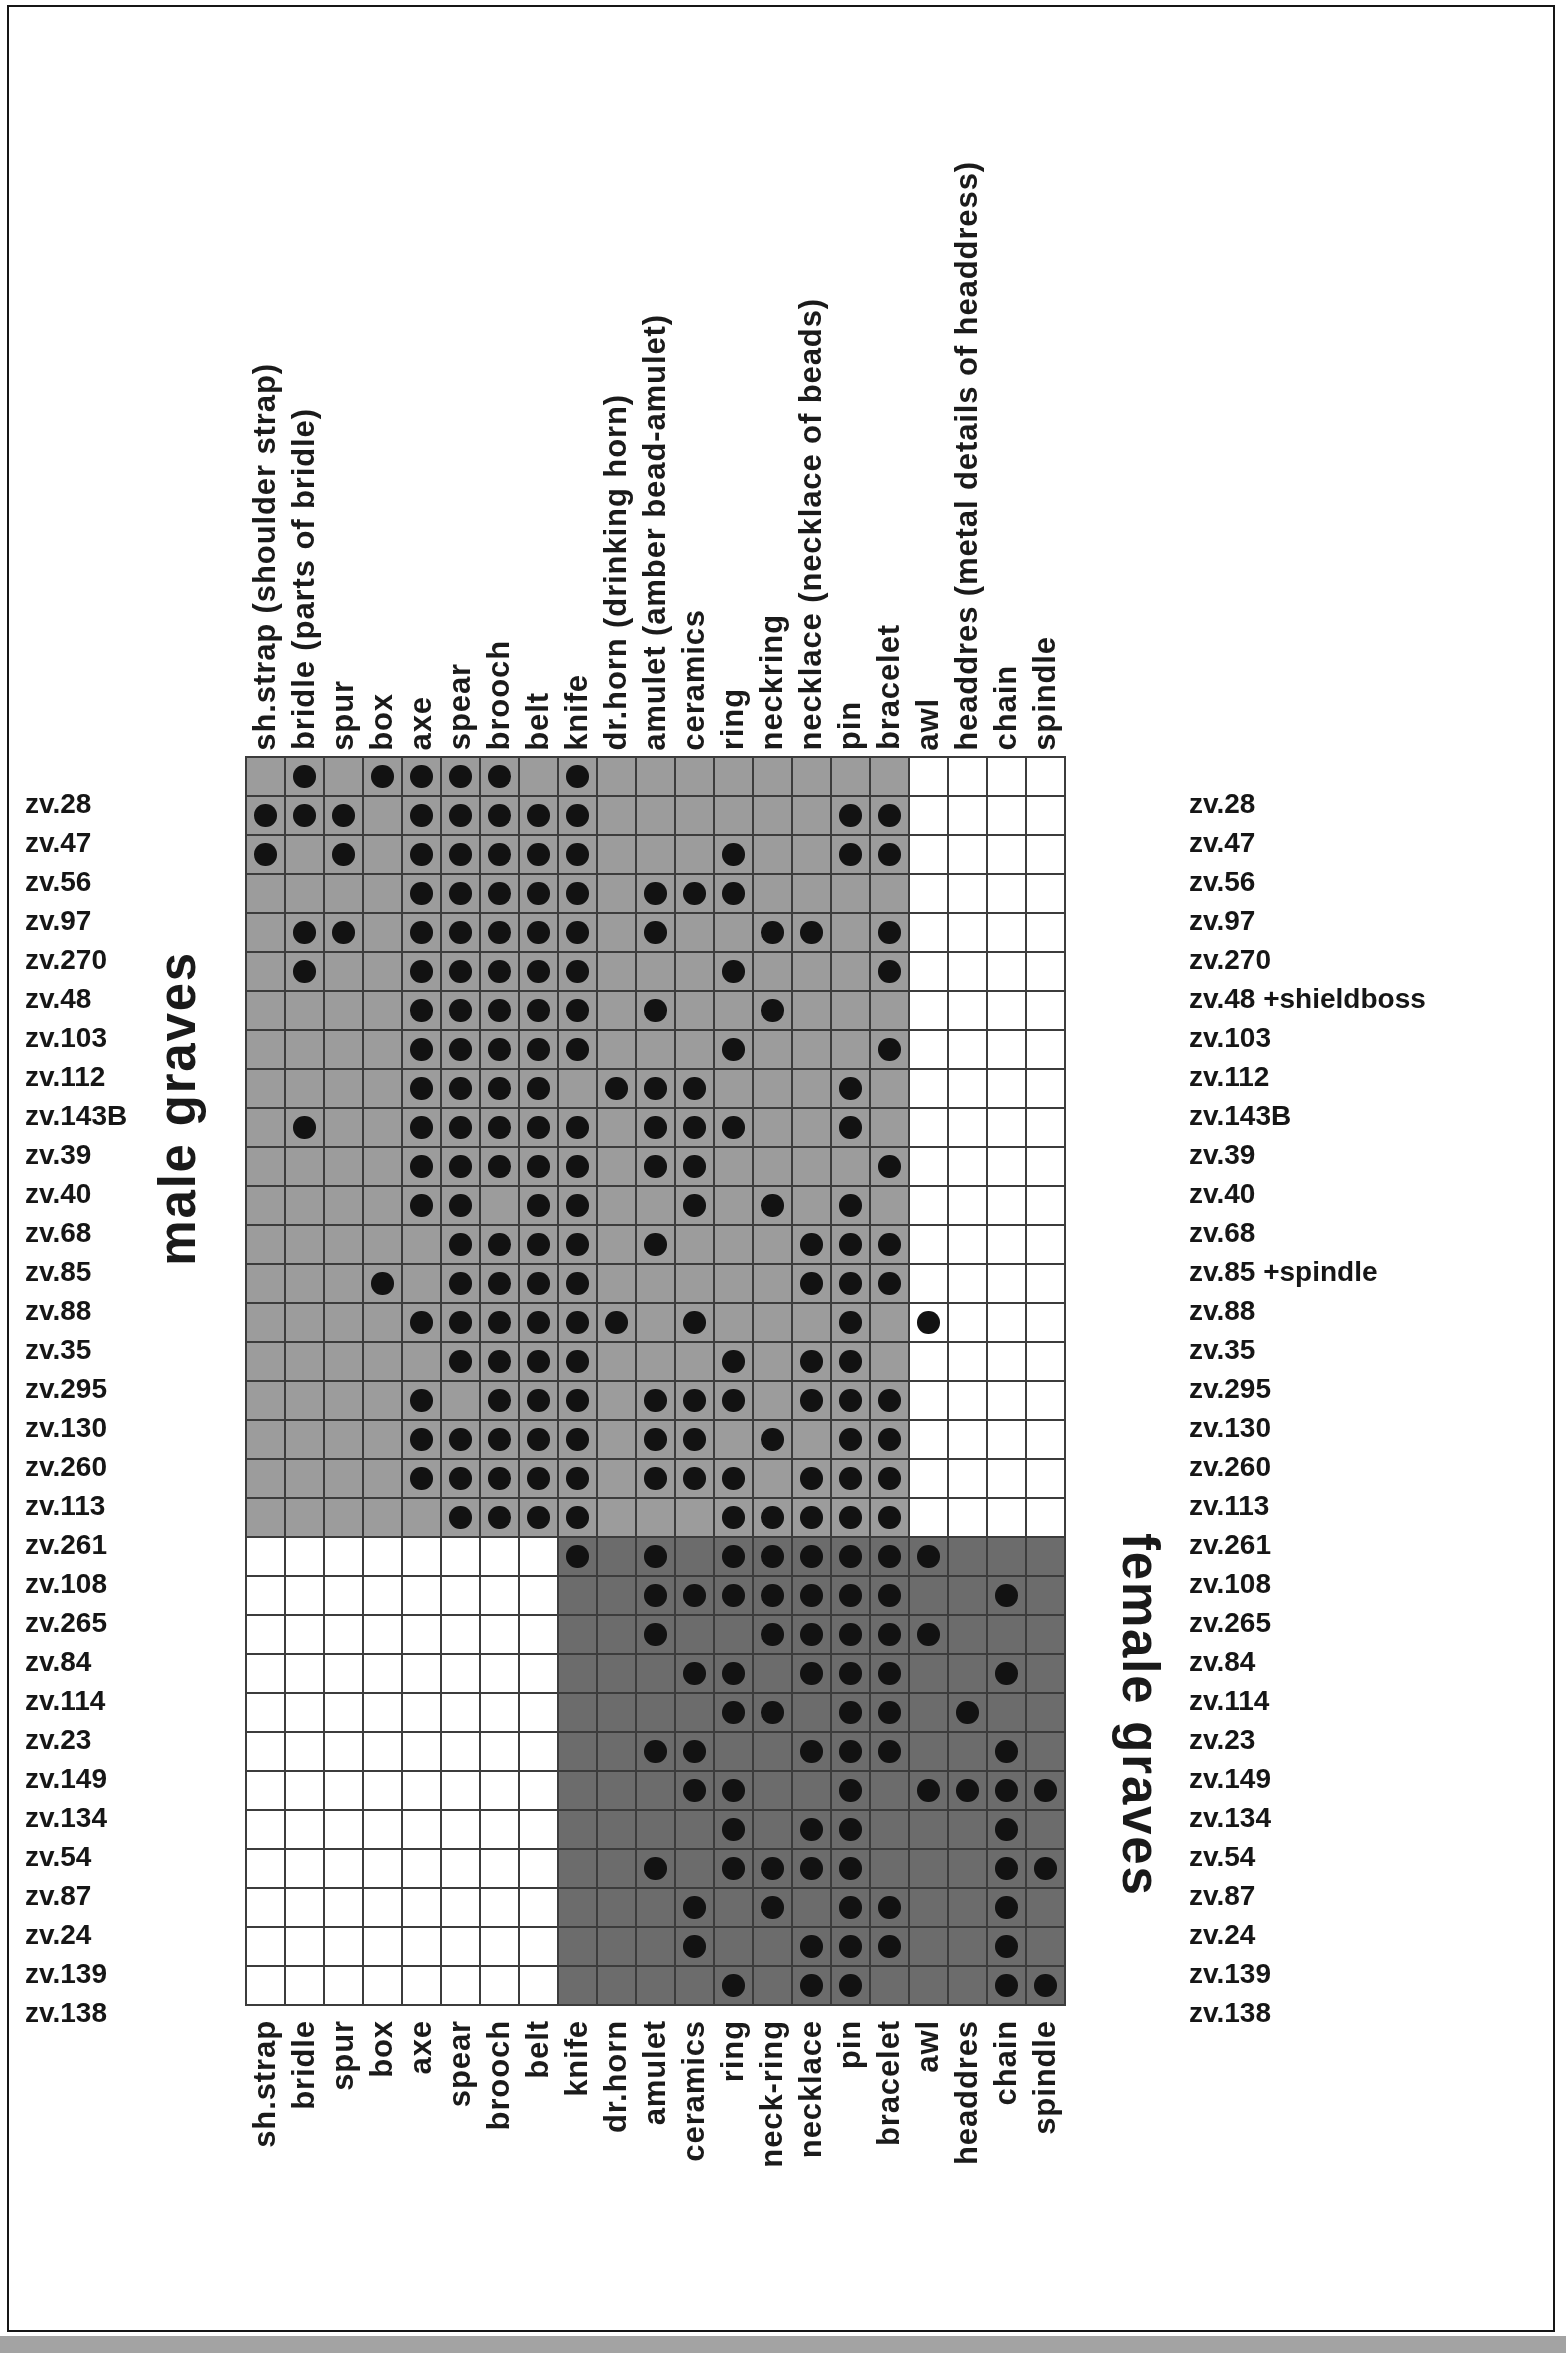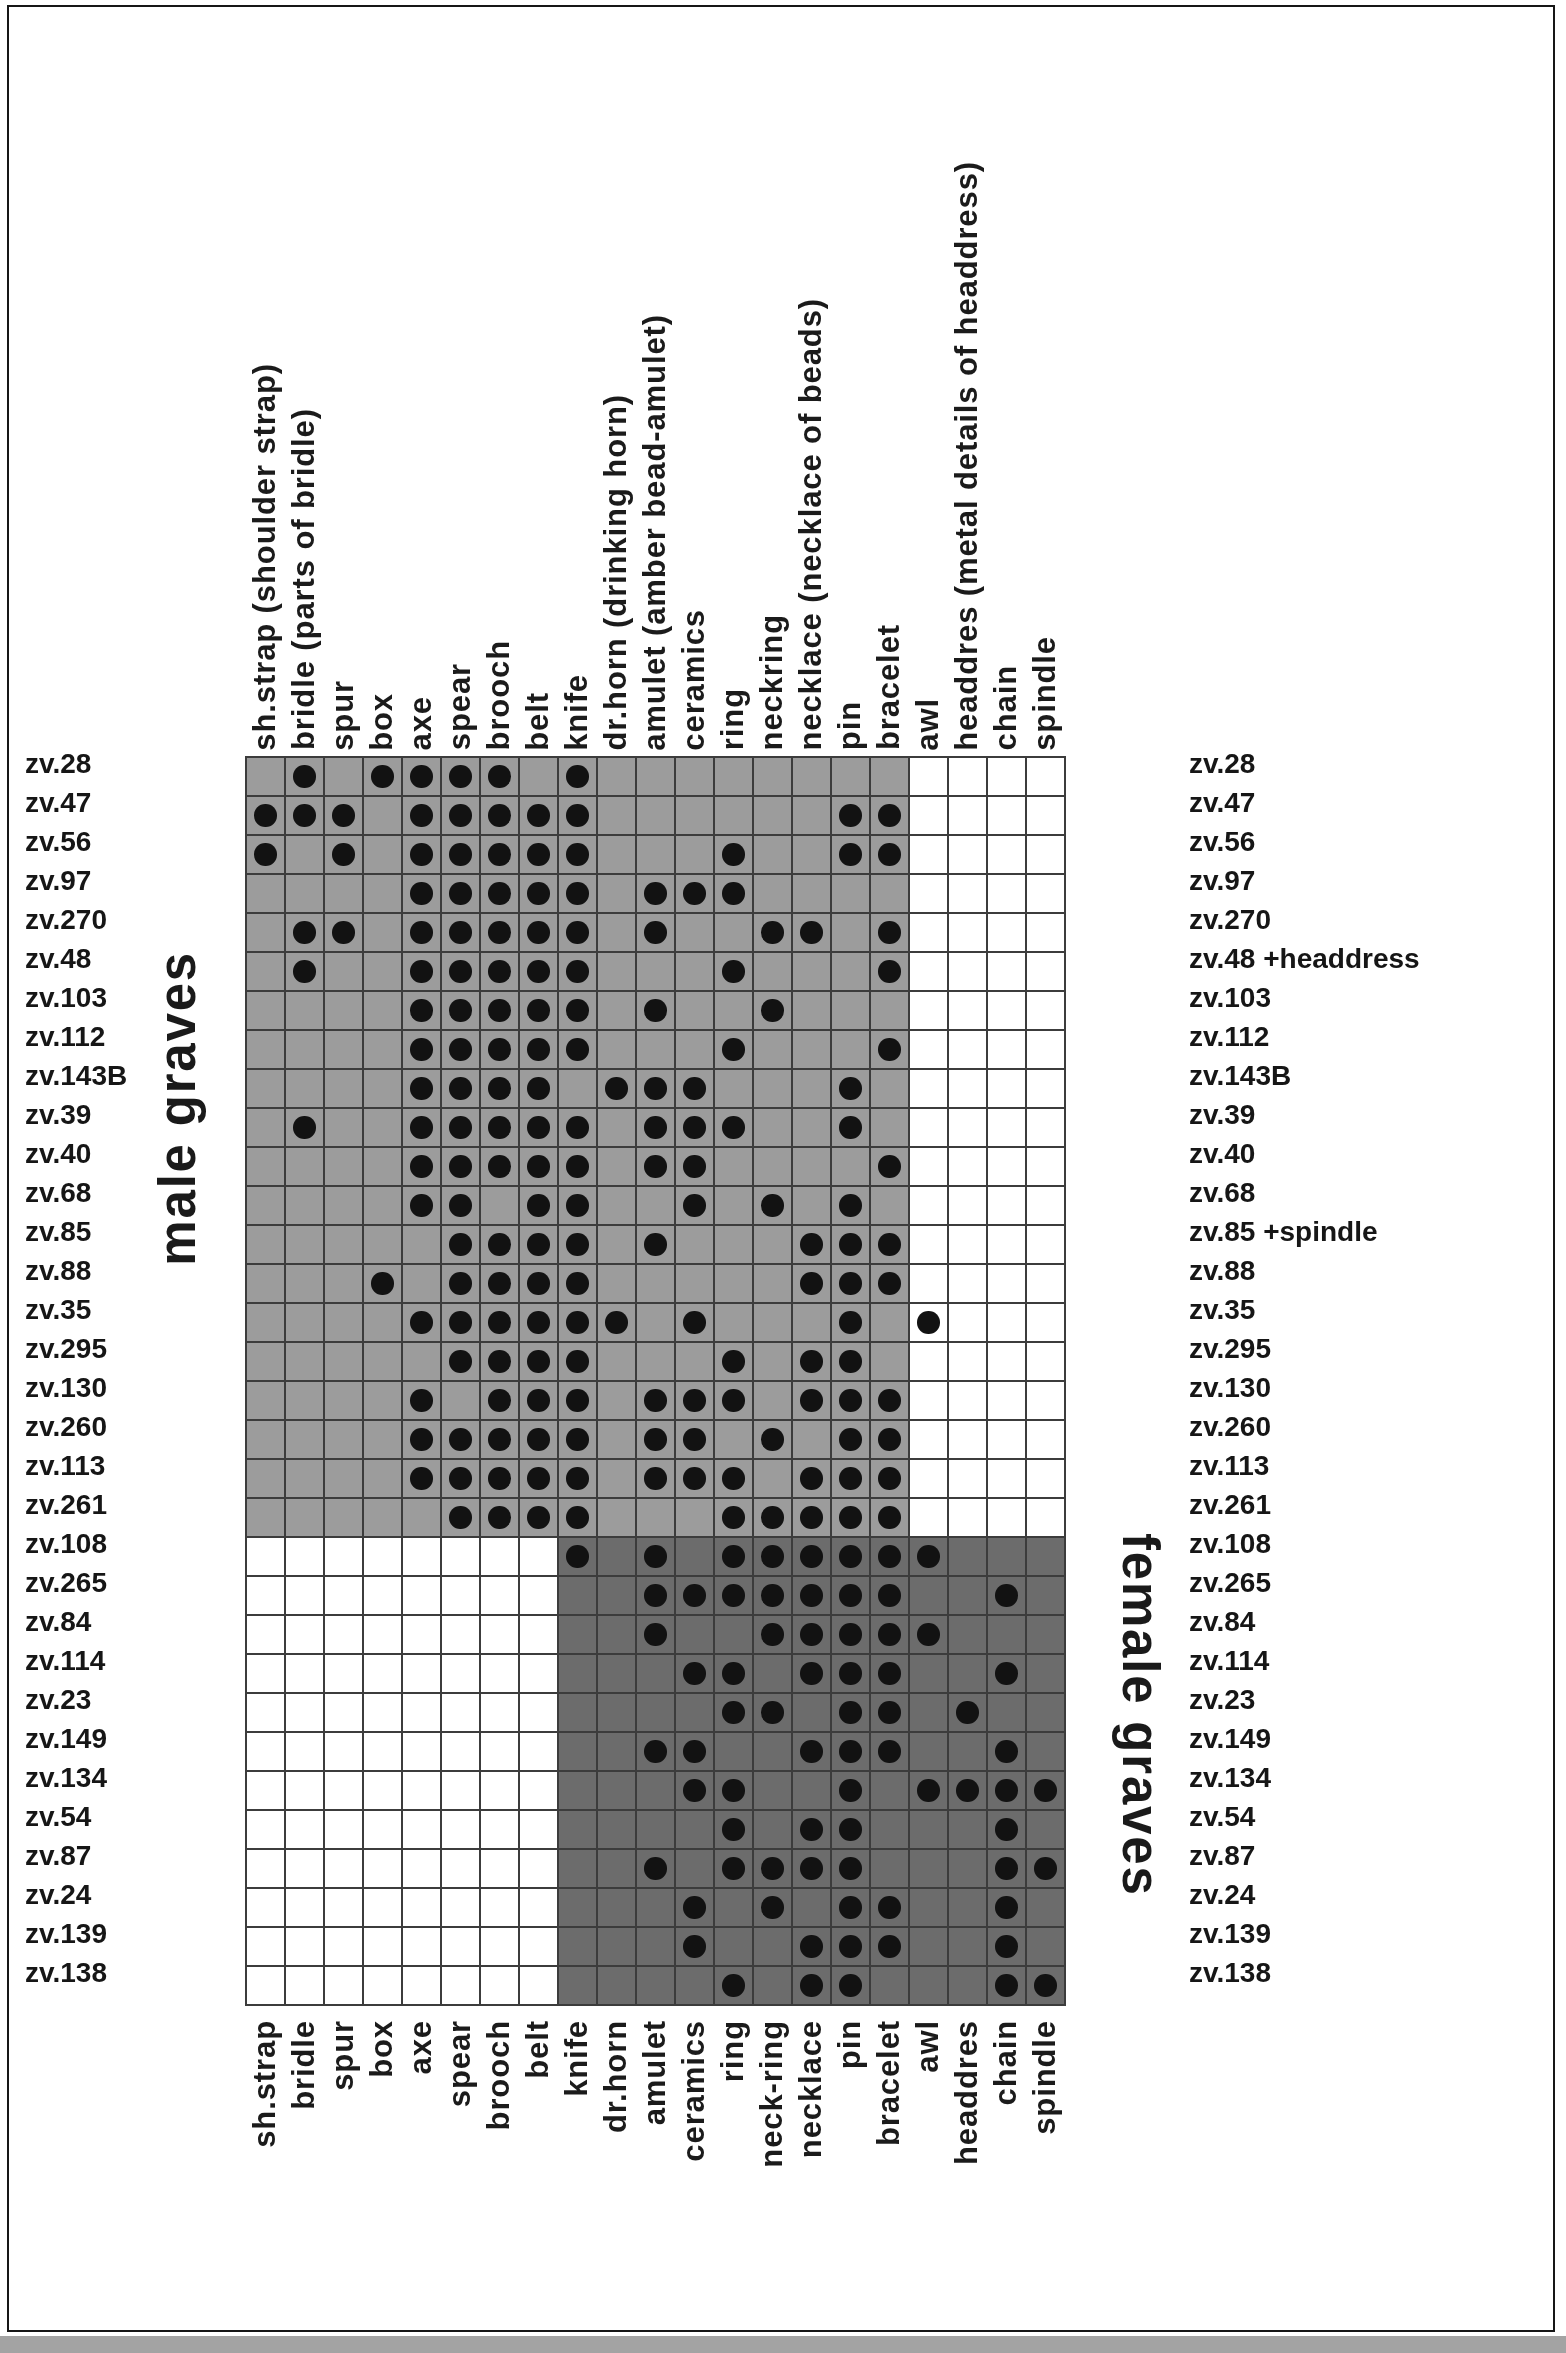--- a/index.html
+++ b/index.html
@@ -36,21 +36,21 @@
   .col-cell { display:flex; justify-content:center; }
   .top-labels .col-cell    { align-items:flex-end; }
   .bottom-labels .col-cell { align-items:flex-start; }
   .vtext {
     writing-mode:vertical-rl; transform:rotate(180deg); white-space:nowrap;
     font-weight:bold; font-size:31px; letter-spacing:0.9px; color:#1b1b1b; line-height:1.0;
   }
 
   
   .left-labels, .right-labels {
-    position:absolute; top:744px;
+    position:absolute; top:784px;
     display:grid; grid-template-rows:repeat(32,39px);
   }
   .left-labels  { left:25px;   width:189px; }
   .right-labels { left:1189px; width:352px; }
   .row-label {
     display:flex; align-items:center; font-weight:bold; font-size:28px; color:#161616;
     white-space:nowrap; line-height:1;
   }
 
   
@@ -1330,21 +1330,21 @@
         <span class="dot"></span>
       </div>
     </div>
 
   <div class="right-labels">
       <div class="row-label">zv.28</div>
       <div class="row-label">zv.47</div>
       <div class="row-label">zv.56</div>
       <div class="row-label">zv.97</div>
       <div class="row-label">zv.270</div>
-      <div class="row-label">zv.48 +headdress</div>
+      <div class="row-label">zv.48 +shieldboss</div>
       <div class="row-label">zv.103</div>
       <div class="row-label">zv.112</div>
       <div class="row-label">zv.143B</div>
       <div class="row-label">zv.39</div>
       <div class="row-label">zv.40</div>
       <div class="row-label">zv.68</div>
       <div class="row-label">zv.85 +spindle</div>
       <div class="row-label">zv.88</div>
       <div class="row-label">zv.35</div>
       <div class="row-label">zv.295</div>

